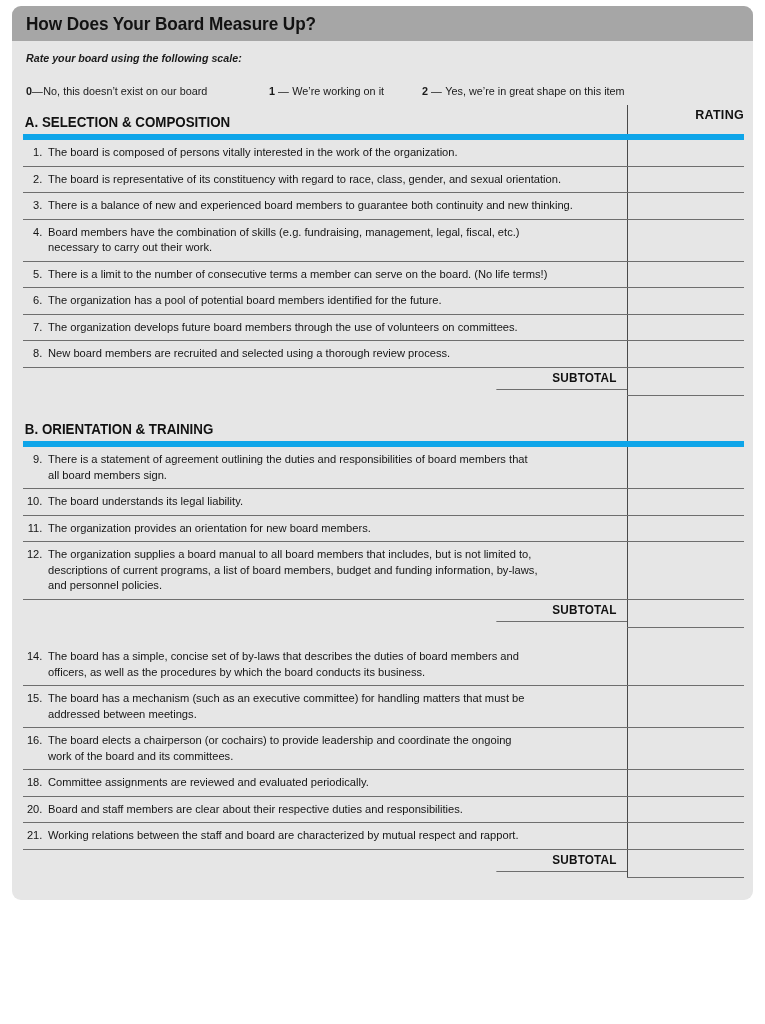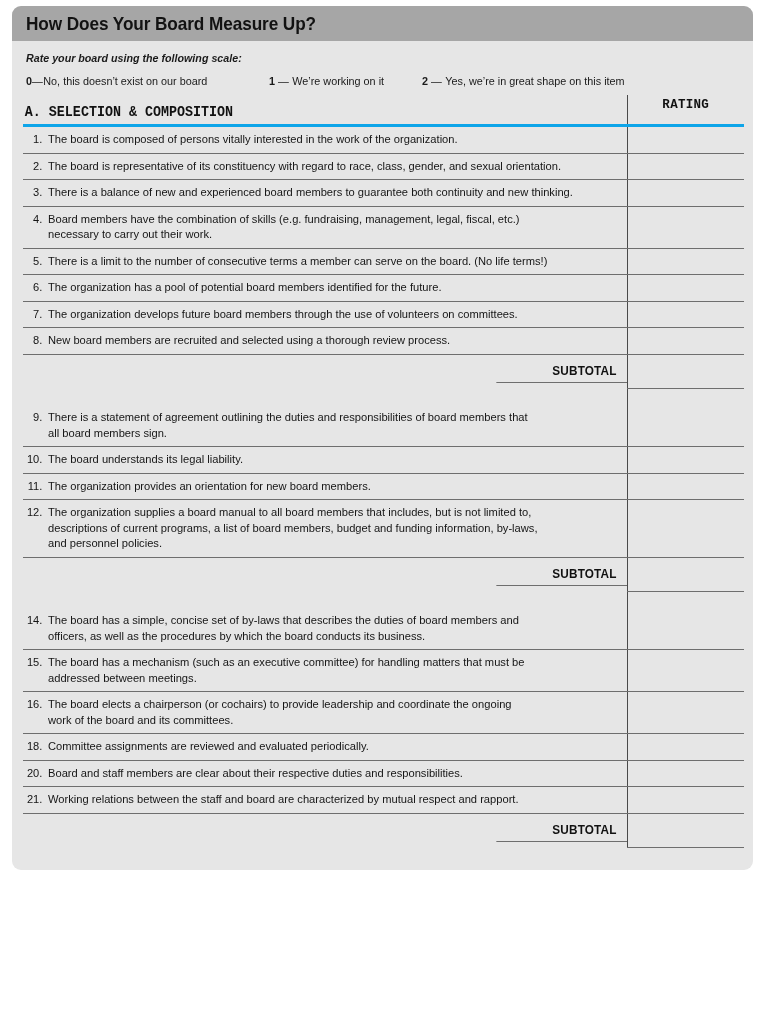--- a/index.html
+++ b/index.html
@@ -51,21 +51,21 @@
   .legend .lead {
     font-size: 11.5px;
     font-style: italic;
     font-weight: bold;
     color: #1a1a1a;
     transform: scaleX(0.93);
     transform-origin: left center;
     white-space: nowrap;
   }
   .legend .row {
-    margin-top: 11px;
+    margin-top: 21px;
     position: relative;
     height: 15px;
     font-size: 11.5px;
     color: #1a1a1a;
   }
   .legend .opt {
     position: absolute;
     top: 0;
     white-space: nowrap;
     transform: scaleX(0.94);
@@ -97,22 +97,21 @@
 
   
   td.rate {
     border-left: 1.6px solid #4a4a4a;
   }
 
   
   tr.section td {
     padding-top: 9px;
     padding-bottom: 4px;
-    border-bottom: 3px solid #0ea5e9;
-    font-family: Liberation Mono, monospace;
+    border-bottom: 6px solid #0ea5e9;
   }
   tr.section td.rate {
     padding-top: 0;
     padding-bottom: 0;
   }
   .sect-title {
     font-size: 14.5px;
     font-weight: bold;
     color: #111111;
     letter-spacing: 0px;
@@ -146,21 +145,20 @@
   .txt {
     flex: 1;
     transform: scaleX(0.945);
     transform-origin: left top;
     width: 104%;
   }
   .txt .ln { display: block; white-space: nowrap; }
 
   
   tr.subtotal td.lbl {
-    padding-top: 6px;
     padding-bottom: 6px;
     text-align: right;
   }
   tr.subtotal td.rate {
     border-bottom: 1.4px solid #6e6e6e;
   }
   .sublabel {
     display: inline-block;
     font-size: 12.5px;
     font-weight: bold;
@@ -210,21 +208,21 @@
       <colgroup>
           <col class="c-text">
           <col class="c-rate">
         </colgroup>
       <tbody id="grid-body">
           <tr class="section">
             <td>
               <div class="sect-title">A. SELECTION &amp; COMPOSITION</div>
             </td>
             <td class="rate">
-              <div style="text-align: center; font-size: 12.5px; font-weight: bold; color: rgb(17, 17, 17); letter-spacing: 0.3px; padding-top: 3px;">RATING</div>
+              <div style="text-align: right; font-size: 12.5px; font-weight: bold; color: rgb(17, 17, 17); letter-spacing: 0.3px; padding-top: 3px;">RATING</div>
             </td>
           </tr>
           <tr class="item">
             <td>
               <div class="itemline">
                 <div class="num">1.</div>
                 <div class="txt">
                   <span class="ln">The board is composed of persons vitally interested in the work of the organization.</span>
                 </div>
               </div>
@@ -308,20 +306,26 @@
               </div>
             </td>
             <td class="rate"></td>
           </tr>
           <tr class="subtotal">
             <td class="lbl"><span class="sublabel">SUBTOTAL</span></td>
             <td class="rate"></td>
           </tr>
           <tr class="gap">
             <td></td>
+            <td class="rate"></td>
+          </tr>
+          <tr class="section">
+            <td>
+              <div class="sect-title">B. ORIENTATION &amp; TRAINING</div>
+            </td>
             <td class="rate"></td>
           </tr>
           <tr class="item">
             <td>
               <div class="itemline">
                 <div class="num">9.</div>
                 <div class="txt">
                   <span class="ln">There is a statement of agreement outlining the duties and responsibilities of board members that</span>
                   <span class="ln">all board members sign.</span>
                 </div>

